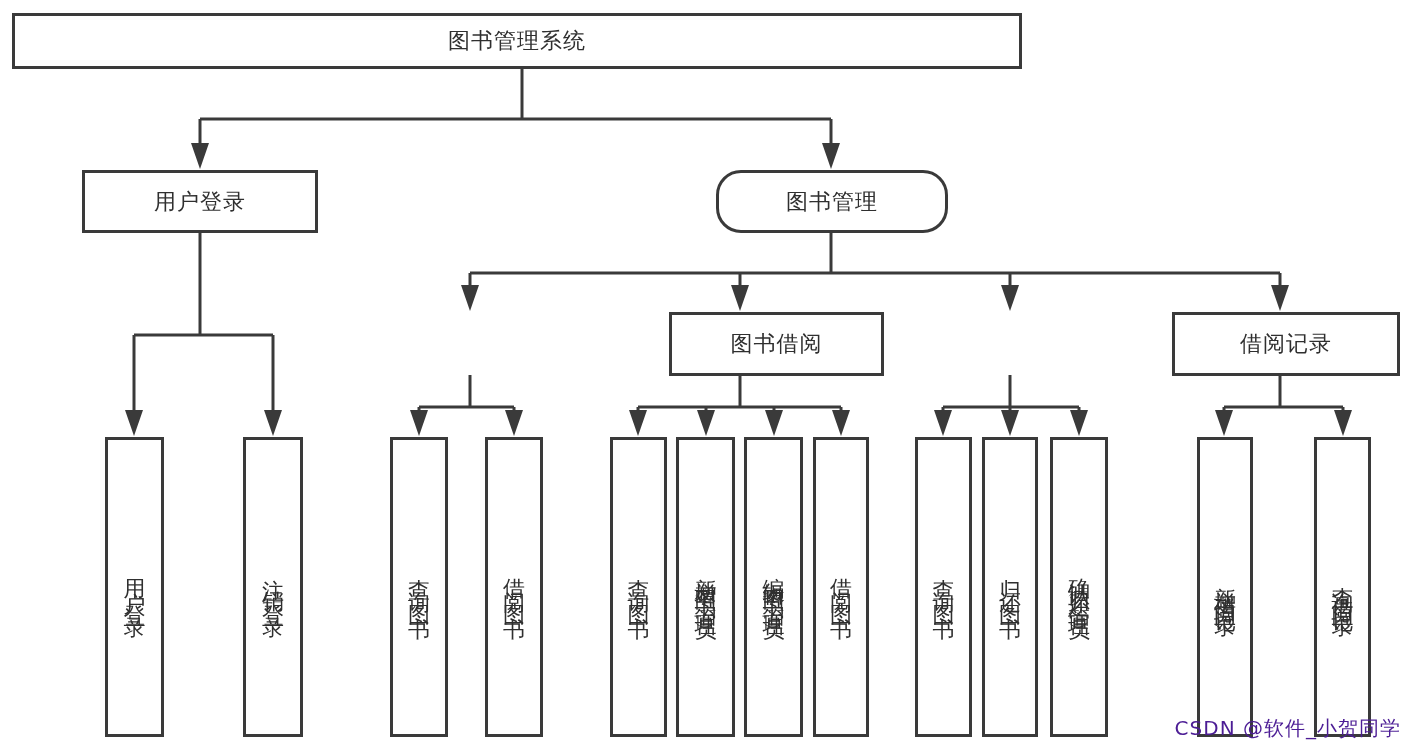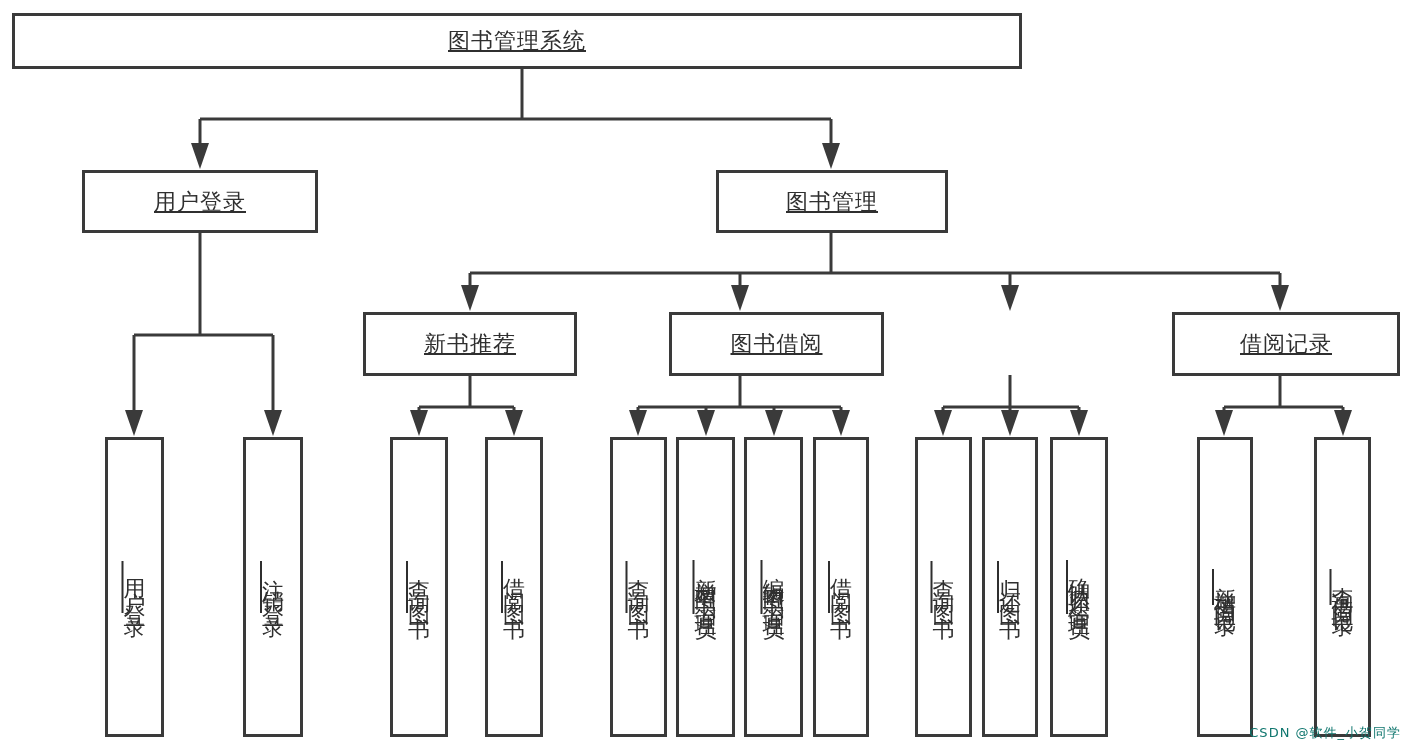--- a/index.html
+++ b/index.html
@@ -1,40 +1,40 @@
 <!DOCTYPE html>
 <html><head>
 <meta charset="utf-8">
 <style>
   html,body{margin:0;padding:0;background:#ffffff;}
   body{font-family:"DejaVu Sans","Liberation Sans",sans-serif;}
   .canvas{position:relative;width:1405px;height:747px;background:#ffffff;overflow:hidden;}
   .wires{position:absolute;left:0;top:0;width:1405px;height:747px;}
   .box{position:absolute;box-sizing:border-box;border:3px solid #3a3a3a;background:#ffffff;
-       display:flex;align-items:center;justify-content:center;color:#2f2f2f;text-decoration:underline;}
+       display:flex;align-items:center;justify-content:center;color:#2f2f2f;}
   .hlabel{font-size:22px;letter-spacing:1px;white-space:nowrap;}
   .root{left:12px;top:13px;width:1010px;height:56px;}
   .lv2a{left:82px;top:170px;width:236px;height:63px;}
-  .lv2b{left:716px;top:170px;width:232px;height:63px;}
+  .lv2b{left:716px;top:170px;width:232px;height:63px;border-radius:25px;}
   .lv3a{left:363px;top:312px;width:214px;height:64px;}
   .lv3b{left:633px;top:312px;width:215px;height:64px;margin-left:36px;}
   .lv3c{left:902px;top:312px;width:216px;height:64px;}
   .lv3d{left:1172px;top:312px;width:228px;height:64px;}
   .leaf{top:437px;height:300px;}
   .leaf .vlabel{writing-mode:vertical-rl;text-orientation:upright;font-size:22px;
                 letter-spacing:13px;line-height:1;}
   .leaf .vlabel.long{letter-spacing:6px;}
   .lf1{left:105px;width:59px;}  .lf2{left:243px;width:60px;}
   .lf3{left:390px;width:58px;}  .lf4{left:485px;width:58px;}
   .lf5{left:610px;width:57px;}  .lf6{left:676px;width:59px;}
   .lf7{left:744px;width:59px;}  .lf8{left:813px;width:56px;}
   .lf9{left:915px;width:57px;}  .lf10{left:982px;width:56px;}
   .lf11{left:1050px;width:58px;} .lf12{left:1197px;width:56px;}
   .lf13{left:1314px;width:57px;}
-  .watermark{position:absolute;right:4px;bottom:5px;font-size:13px;color:#0f766e;
+  .watermark{position:absolute;right:4px;bottom:5px;font-size:20px;color:#4c1d95;
              letter-spacing:1px;white-space:nowrap;z-index:5;margin-top:12px;}
 </style>
 </head>
 <body>
 
 <div class="canvas">
 
   <svg class="wires" viewBox="0 0 1405 747" xmlns="http://www.w3.org/2000/svg">
     <g stroke="#3a3a3a" stroke-width="3" fill="none">
 
@@ -105,23 +105,20 @@
     <span class="hlabel">图书管理系统</span>
   </div>
 
   <div class="box lv2a">
     <span class="hlabel">用户登录</span>
   </div>
   <div class="box lv2b">
     <span class="hlabel">图书管理</span>
   </div>
 
-  <div class="box lv3a">
-    <span class="hlabel">新书推荐</span>
-  </div>
   <div class="box lv3b">
     <span class="hlabel">图书借阅</span>
   </div>
   <div class="box lv3d">
     <span class="hlabel">借阅记录</span>
   </div>
 
   <div class="box leaf lf1">
     <span class="vlabel">用户登录</span>
   </div>

